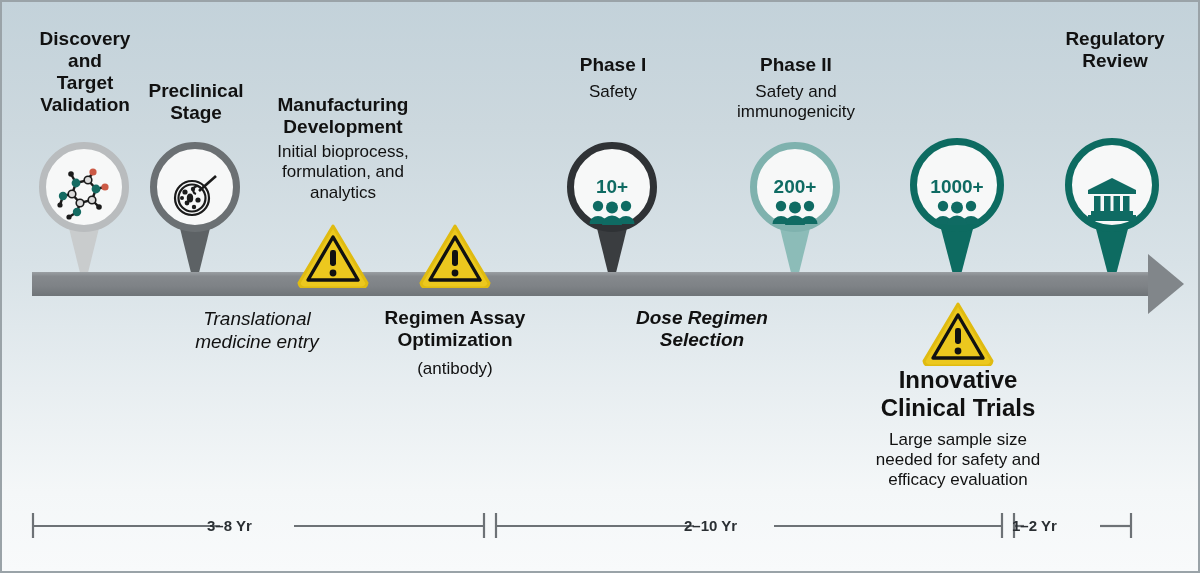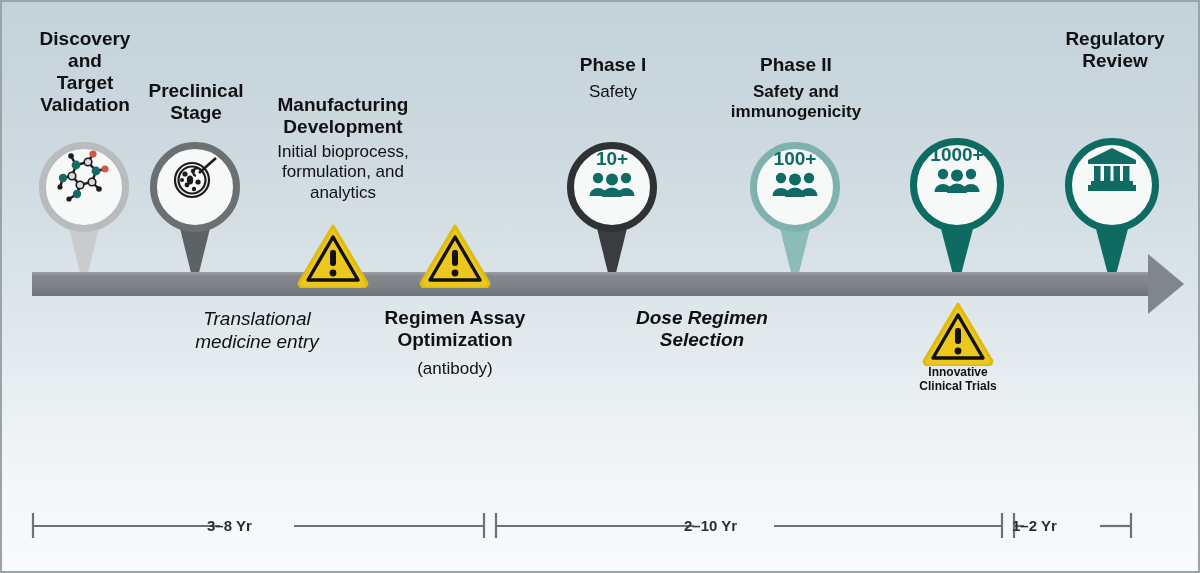--- a/index.html
+++ b/index.html
@@ -28,21 +28,21 @@
   
   .pin{position:absolute;}
   .pin-tail{
     position:absolute;left:50%;transform:translateX(-50%);
     width:0;height:0;border-left:21px solid transparent;border-right:21px solid transparent;
   }
   .pin-circle{
     position:absolute;left:0;top:0;border-radius:50%;
     box-sizing:border-box;
     background:#f7f8f8;
-    display:flex;align-items:center;justify-content:flex-start;
+    display:flex;align-items:center;justify-content:flex-end;
     flex-direction:column;
   }
   .pin-count{
     font-weight:bold;color:#0f6b63;line-height:1;
   }
 
   
   .lbl{position:absolute;text-align:center;color:#111;}
   .lbl .t{font-weight:bold;line-height:1.16;}
   .lbl .s{font-weight:normal;line-height:1.2;}
@@ -93,21 +93,21 @@
 
   <div class="lbl" style="left:535px;top:52px;width:152px;">
     <div class="t" style="font-size:19px;">Phase I</div>
     <div class="s" style="font-size:17px;margin-top:6px;">
       <div>Safety</div>
     </div>
   </div>
 
   <div class="lbl" style="left:712px;top:52px;width:164px;">
     <div class="t" style="font-size:19px;">Phase II</div>
-    <div class="s" style="font-size:17px;margin-top:6px;font-weight:bold;">
+    <div class="s" style="font-size:17px;margin-top:6px;">
       <div>Safety and</div>
       <div>immunogenicity</div>
     </div>
   </div>
 
 
   <div class="lbl" style="left:1038px;top:26px;width:150px;font-size:19px;">
     <div class="t">
       <div>Regulatory</div>
       <div>Review</div>
@@ -185,21 +185,21 @@
           <circle cx="23" cy="8.5" r="6"></circle>
           <path d="M13 26 a10 9.5 0 0 1 20 0 Z"></path>
         </g>
       </svg>
     </div>
   </div>
 
   <div class="pin" style="left:748px;top:140px;width:90px;height:145px;">
     <div class="pin-tail" style="top:62px;border-top:85px solid #8cbcb8;"></div>
     <div class="pin-circle" style="width:90px;height:90px;border:7px solid #7fb2ae;">
-      <div class="pin-count" style="font-size:19px;margin-bottom:3px;">100+</div>
+      <div class="pin-count" style="font-size:19px;margin-bottom:3px;">200+</div>
       <svg width="46" height="26" viewBox="0 0 46 26">
         <g fill="#0f6b63">
           <circle cx="9" cy="7" r="5.2"></circle>
           <path d="M0.5 25 a8.5 8 0 0 1 17 0 Z"></path>
           <circle cx="37" cy="7" r="5.2"></circle>
           <path d="M28.5 25 a8.5 8 0 0 1 17 0 Z"></path>
           <circle cx="23" cy="8.5" r="6"></circle>
           <path d="M13 26 a10 9.5 0 0 1 20 0 Z"></path>
         </g>
       </svg>
@@ -286,23 +286,28 @@
   </div>
 
   <div class="lbl" style="left:605px;top:305px;width:190px;">
     <div class="t" style="font-size:19px;font-style:italic;">
       <div>Dose Regimen</div>
       <div>Selection</div>
     </div>
   </div>
 
   <div class="lbl" style="left:860px;top:364px;width:192px;">
-    <div class="t" style="font-size:12px;">
+    <div class="t" style="font-size:24px;">
       <div>Innovative</div>
       <div>Clinical Trials</div>
+    </div>
+    <div class="s" style="font-size:17px;margin-top:8px;">
+      <div>Large sample size</div>
+      <div>needed for safety and</div>
+      <div>efficacy evaluation</div>
     </div>
   </div>
 
   <svg class="ruler">
     <g stroke="#6d7276" stroke-width="2.2">
 
       <line x1="31" y1="511" x2="31" y2="536"></line>
       <line x1="482" y1="511" x2="482" y2="536"></line>
       <line x1="494" y1="511" x2="494" y2="536"></line>
       <line x1="1000" y1="511" x2="1000" y2="536"></line>

